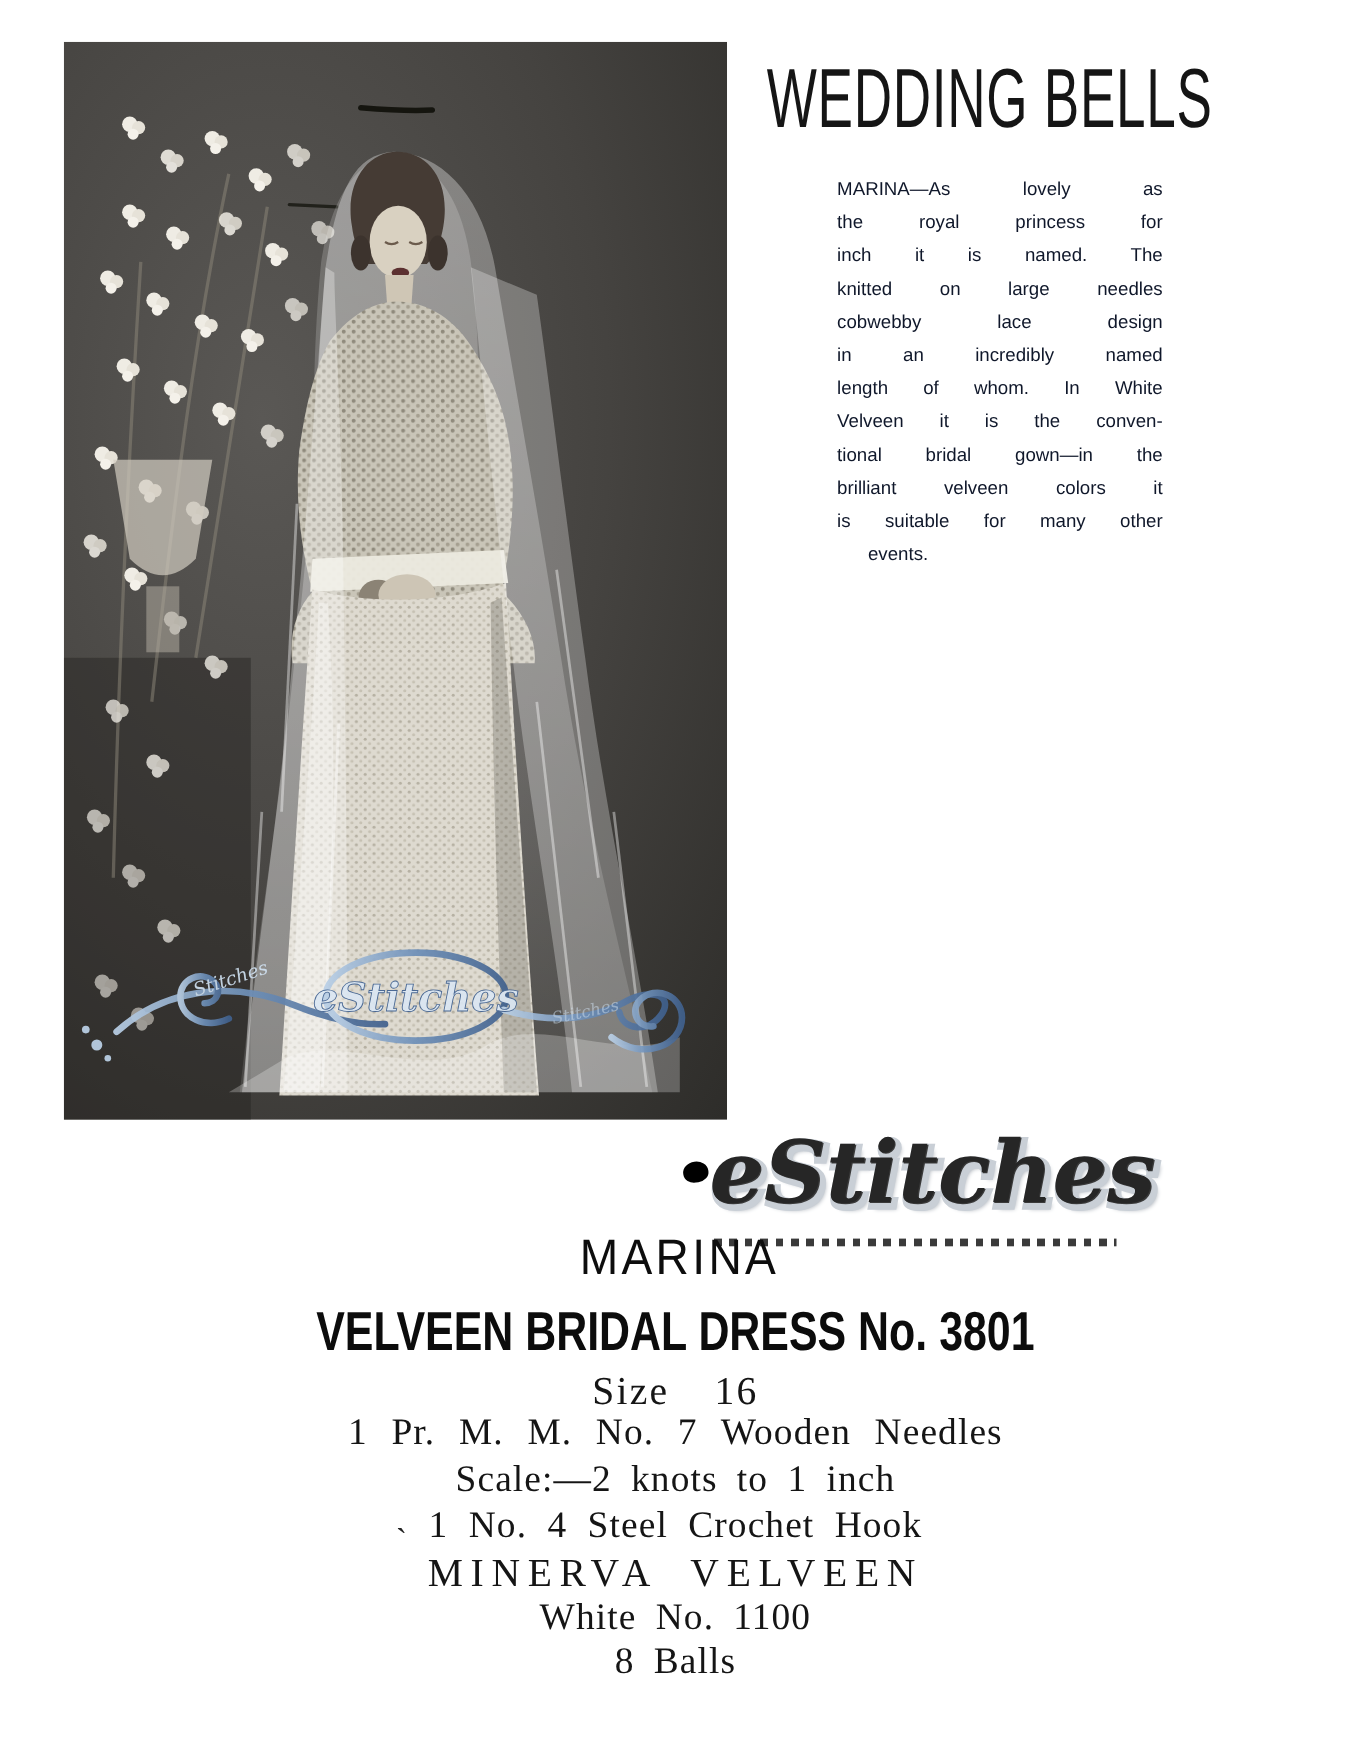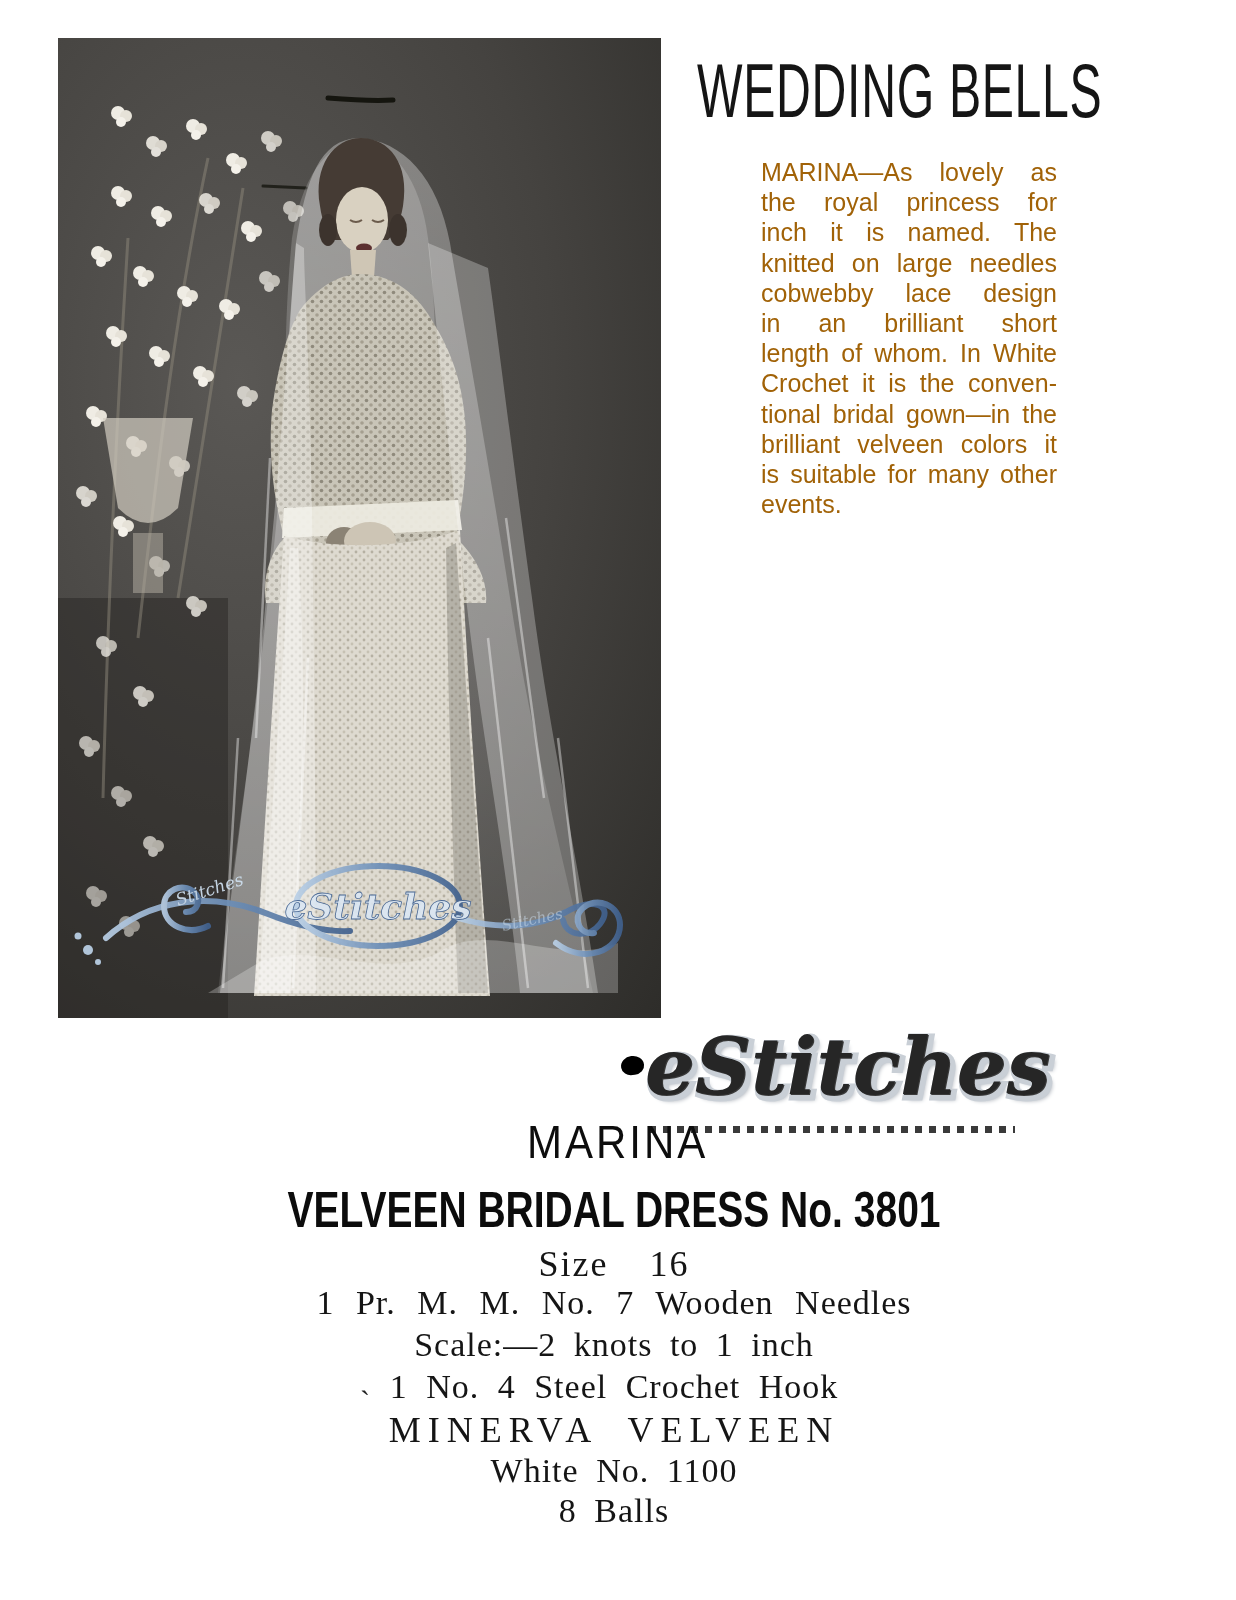--- a/index.html
+++ b/index.html
@@ -13,25 +13,25 @@
   .photo svg{display:block;width:100%;height:100%;}
   
   .headline{
     position:absolute;left:697px;top:52px;
     font-size:72px;line-height:1;font-weight:400;color:#151515;
     letter-spacing:1px;white-space:nowrap;
     transform:scaleX(0.67) scaleY(1.06);transform-origin:left top;
   }
   
   .para{position:absolute;left:761px;top:157px;width:296px;
-    font-size:25px;color:#a16207;}
+    font-size:17px;color:#0f172a;}
   .para .pline{
     width:296px;height:30.2px;line-height:30.2px;
     text-align:justify;text-align-last:justify;white-space:normal;overflow:visible;}
-  .para .pline.last{text-align-last:left;}
+  .para .pline.last{text-align-last:left;margin-left:28px;}
   
   .logo-dot{position:absolute;left:621px;top:1056px;width:23px;height:19px;
     background:#000;border-radius:50% 50% 45% 45%;transform:rotate(-8deg);}
   .logo-halo,.logo-main{
     position:absolute;font-family:"DejaVu Serif",serif;font-style:italic;font-weight:bold;
     font-size:78px;line-height:1;white-space:nowrap;}
   .logo-halo{left:648px;top:1031px;color:#c9cfd6;
     -webkit-text-stroke:7px #c9cfd6;
     text-shadow:0 0 3px #cdd3d9,3px 3px 4px #aab0b8;}
   .logo-main{left:645px;top:1028px;color:#262626;
@@ -224,23 +224,23 @@
   </div>
 
   <div class="headline">WEDDING BELLS</div>
 
   <div class="para">
     <div class="pline">MARINA—As lovely as</div>
     <div class="pline">the royal princess for</div>
     <div class="pline">inch it is named. The</div>
     <div class="pline">knitted on large needles</div>
     <div class="pline">cobwebby lace design</div>
-    <div class="pline">in an brilliant short</div>
+    <div class="pline">in an incredibly named</div>
     <div class="pline">length of whom. In White</div>
-    <div class="pline">Crochet it is the conven-</div>
+    <div class="pline">Velveen it is the conven-</div>
     <div class="pline">tional bridal gown—in the</div>
     <div class="pline">brilliant velveen colors it</div>
     <div class="pline">is suitable for many other</div>
     <div class="pline last">events.</div>
   </div>
 
   <div class="logo-dot"></div>
   <div class="logo-halo">eStitches</div>
   <div class="logo-main">eStitches</div>
   <div class="logo-underline"></div>

